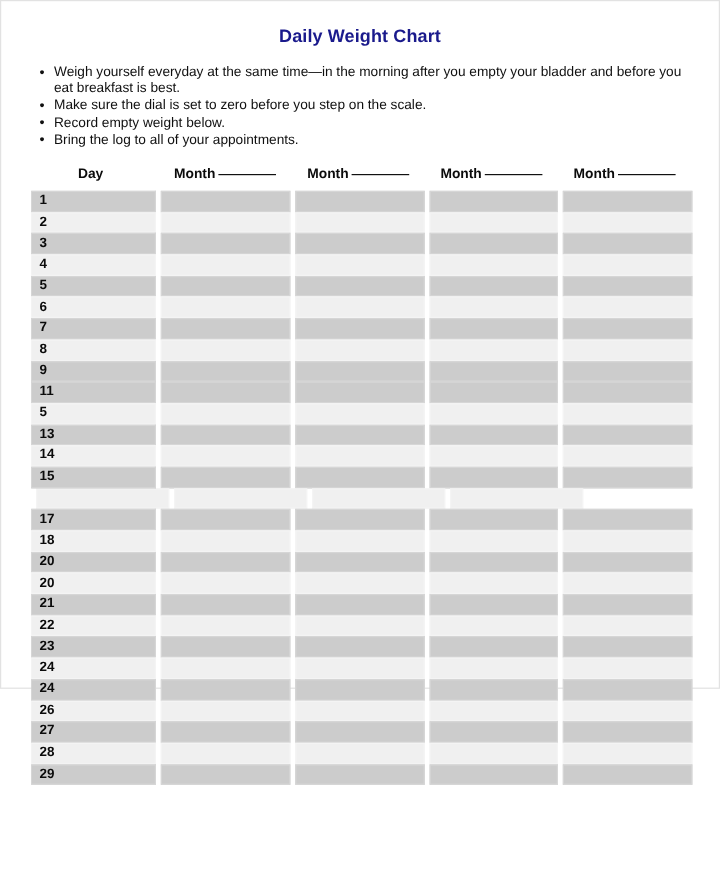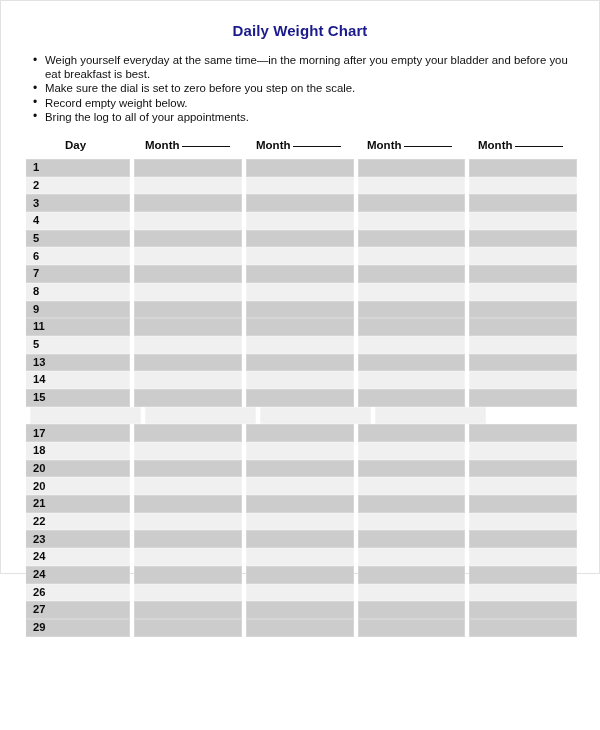--- a/index.html
+++ b/index.html
@@ -382,20 +382,29 @@
         </div>
         <div class="grid-row shade-dark">
           <div class="cell day">
             <span class="daynum">27</span>
           </div>
           <div class="cell month"></div>
           <div class="cell month"></div>
           <div class="cell month"></div>
           <div class="cell month"></div>
         </div>
+        <div class="grid-row shade-light">
+          <div class="cell day">
+            <span class="daynum">28</span>
+          </div>
+          <div class="cell month"></div>
+          <div class="cell month"></div>
+          <div class="cell month"></div>
+          <div class="cell month"></div>
+        </div>
         <div class="grid-row shade-dark">
           <div class="cell day">
             <span class="daynum">29</span>
           </div>
           <div class="cell month"></div>
           <div class="cell month"></div>
           <div class="cell month"></div>
           <div class="cell month"></div>
         </div>
       </div>

